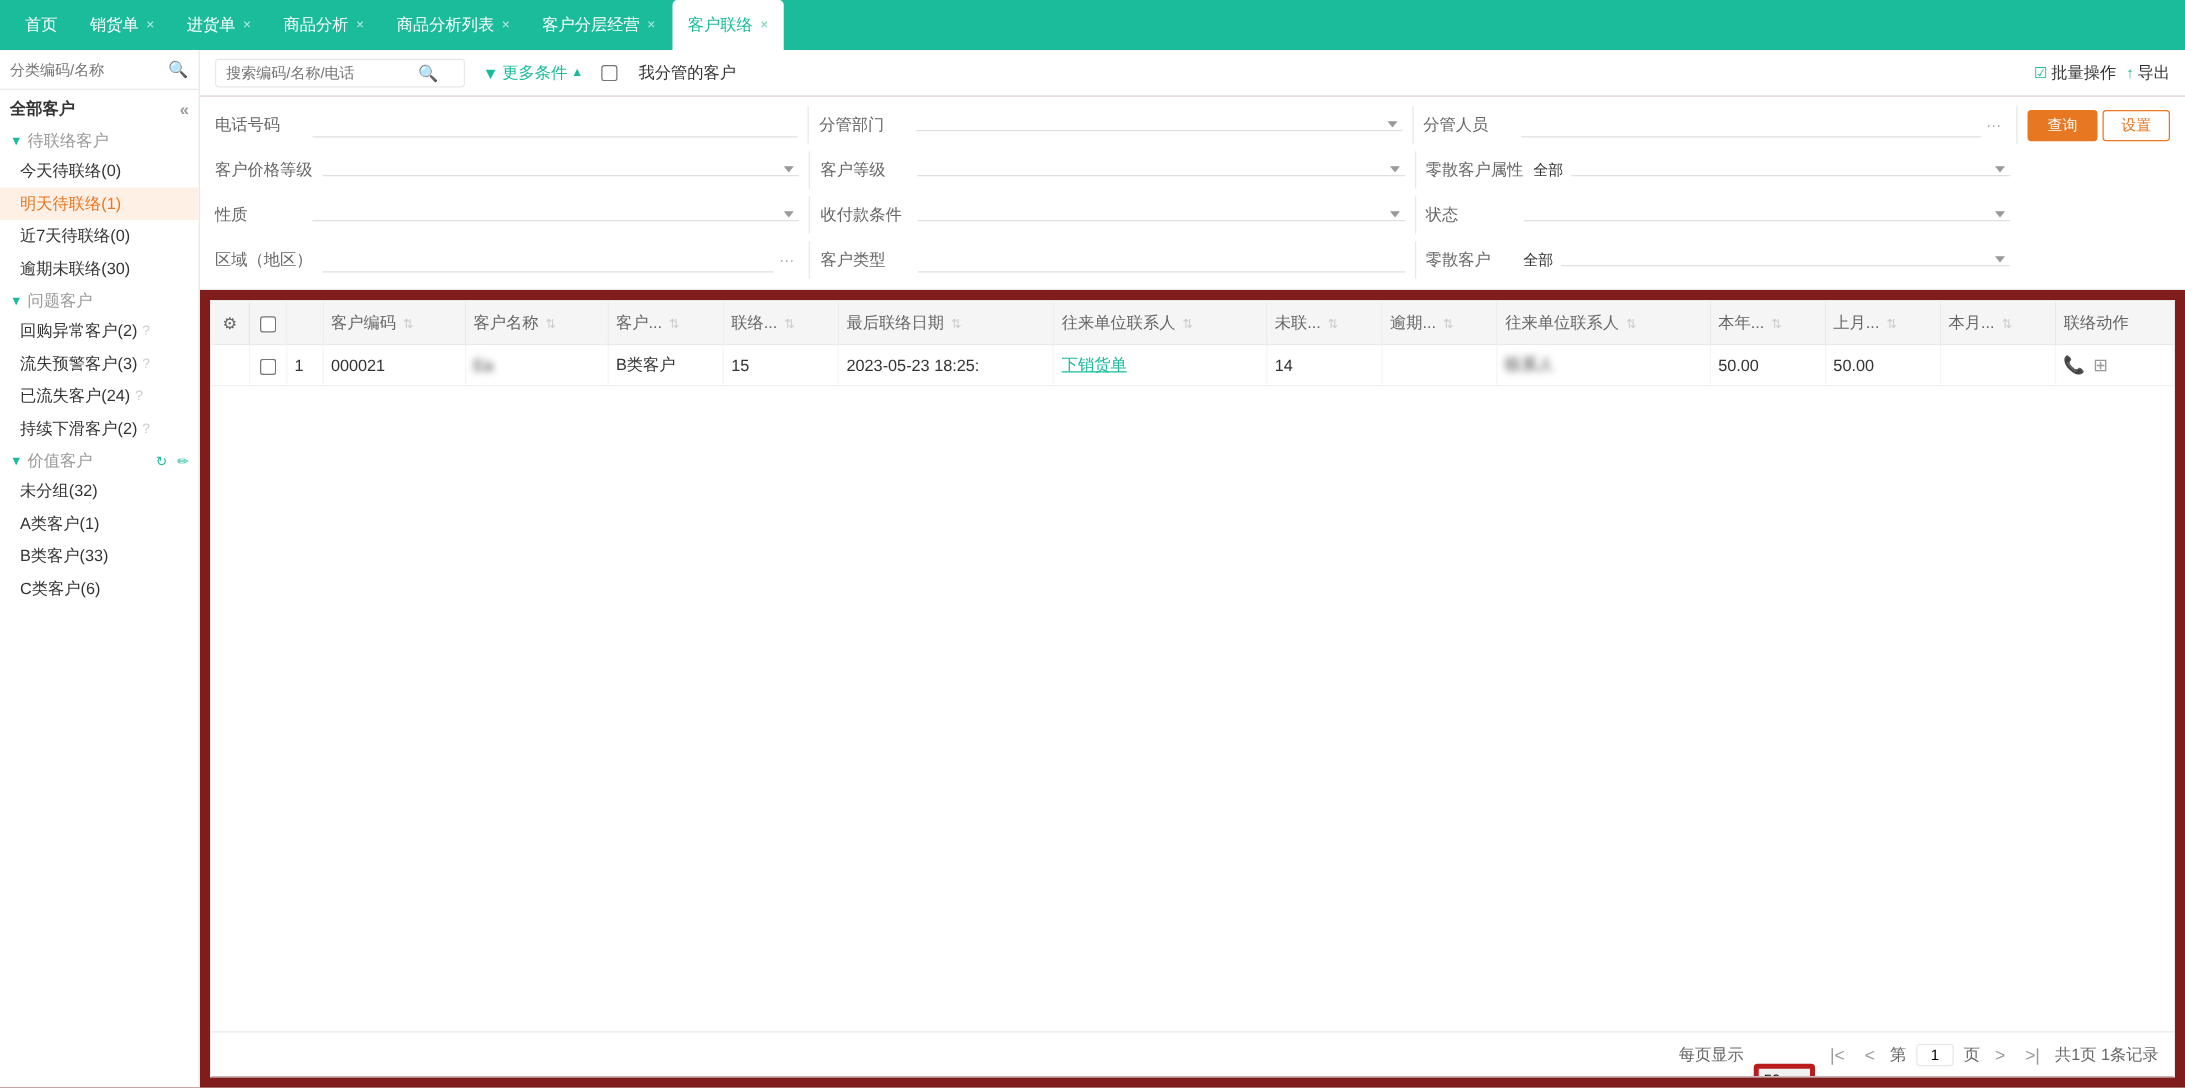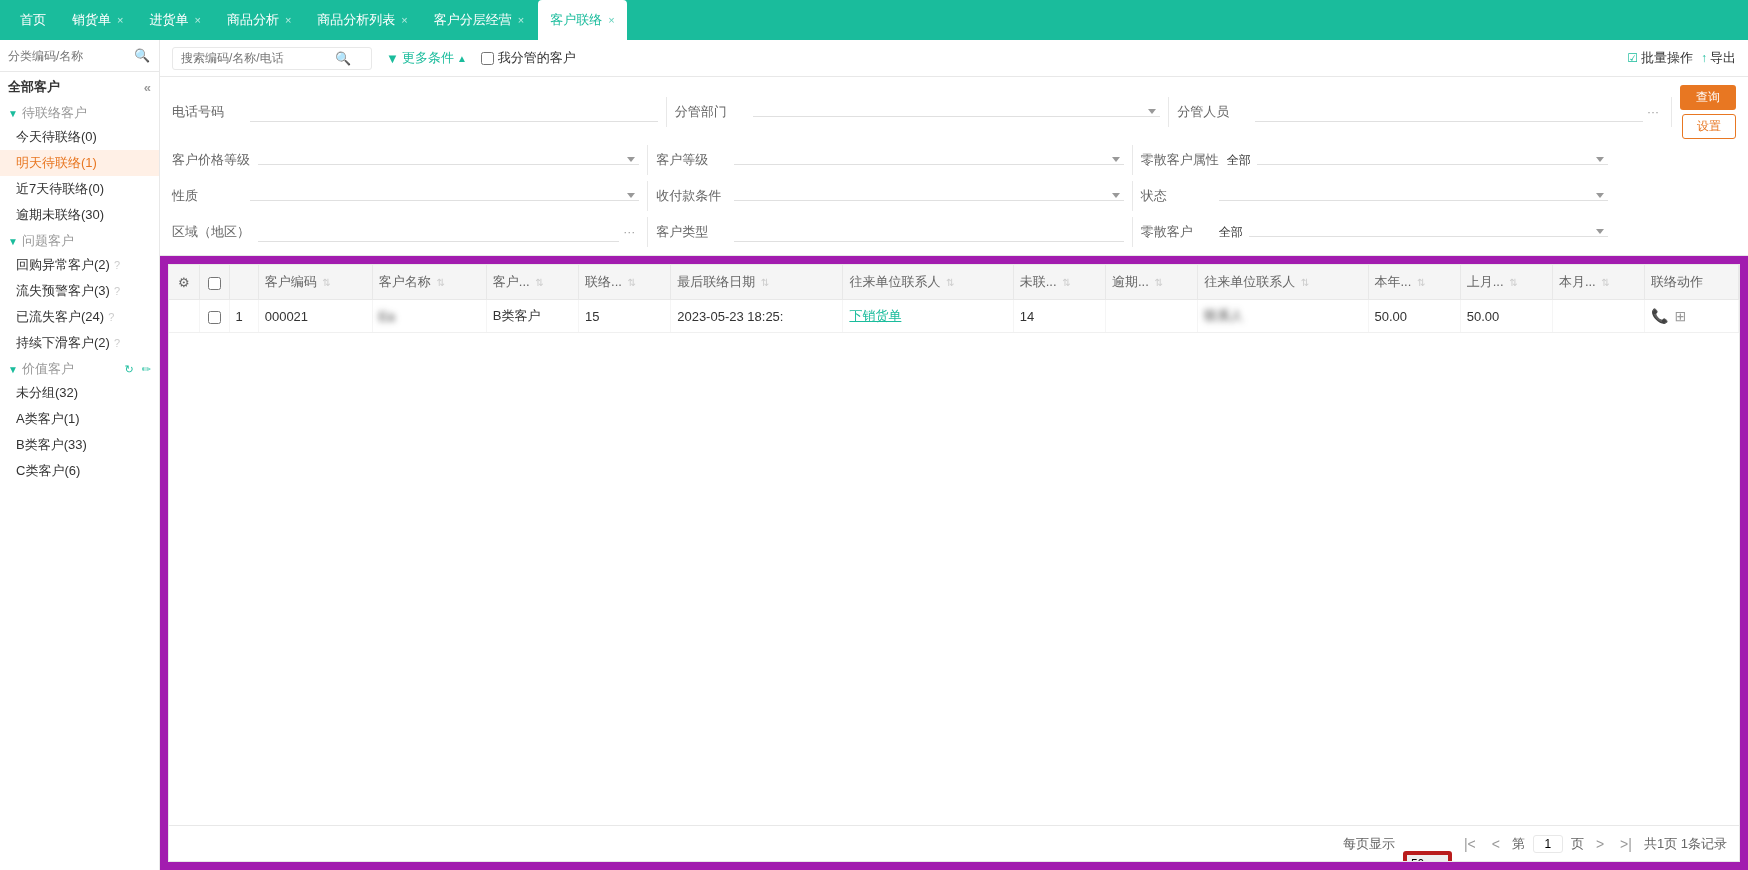--- a/index.html
+++ b/index.html
@@ -103,21 +103,21 @@
       font-size: 11px;
       margin-left: 2px;
     }
 
     
     .content-area {
       flex: 1;
       display: flex;
       flex-direction: column;
       overflow: hidden;
-      background: #a21caf;
+      background: #7f1d1d;
     }
 
     
     .toolbar {
       background: #fff;
       border-bottom: 1px solid #e8e8e8;
       padding: 6px 12px;
       display: flex;
       align-items: center;
       gap: 8px;
@@ -143,21 +143,21 @@
       align-items: center;
       gap: 3px;
       color: #1abc9c;
       cursor: pointer;
       font-size: 12px;
       padding: 3px 6px;
     }
     .filter-checkbox {
       display: flex;
       align-items: center;
-      gap: 4px;
+      gap: 17px;
       font-size: 12px;
       color: #333;
       cursor: pointer;
     }
     .toolbar-right {
       margin-left: auto;
       display: flex;
       align-items: center;
       gap: 8px;
     }
@@ -219,21 +219,21 @@
       font-size: 12px;
     }
     .filter-separator {
       width: 1px;
       height: 30px;
       background: #e8e8e8;
       flex-shrink: 0;
     }
     .filter-actions {
       display: flex;
-      flex-direction: column;
+      flex-direction: row;
       gap: 4px;
       align-items: flex-end;
       flex-shrink: 0;
     }
     .btn-query {
       background: #e87722;
       color: #fff;
       border: none;
       border-radius: 3px;
       padding: 4px 16px;

